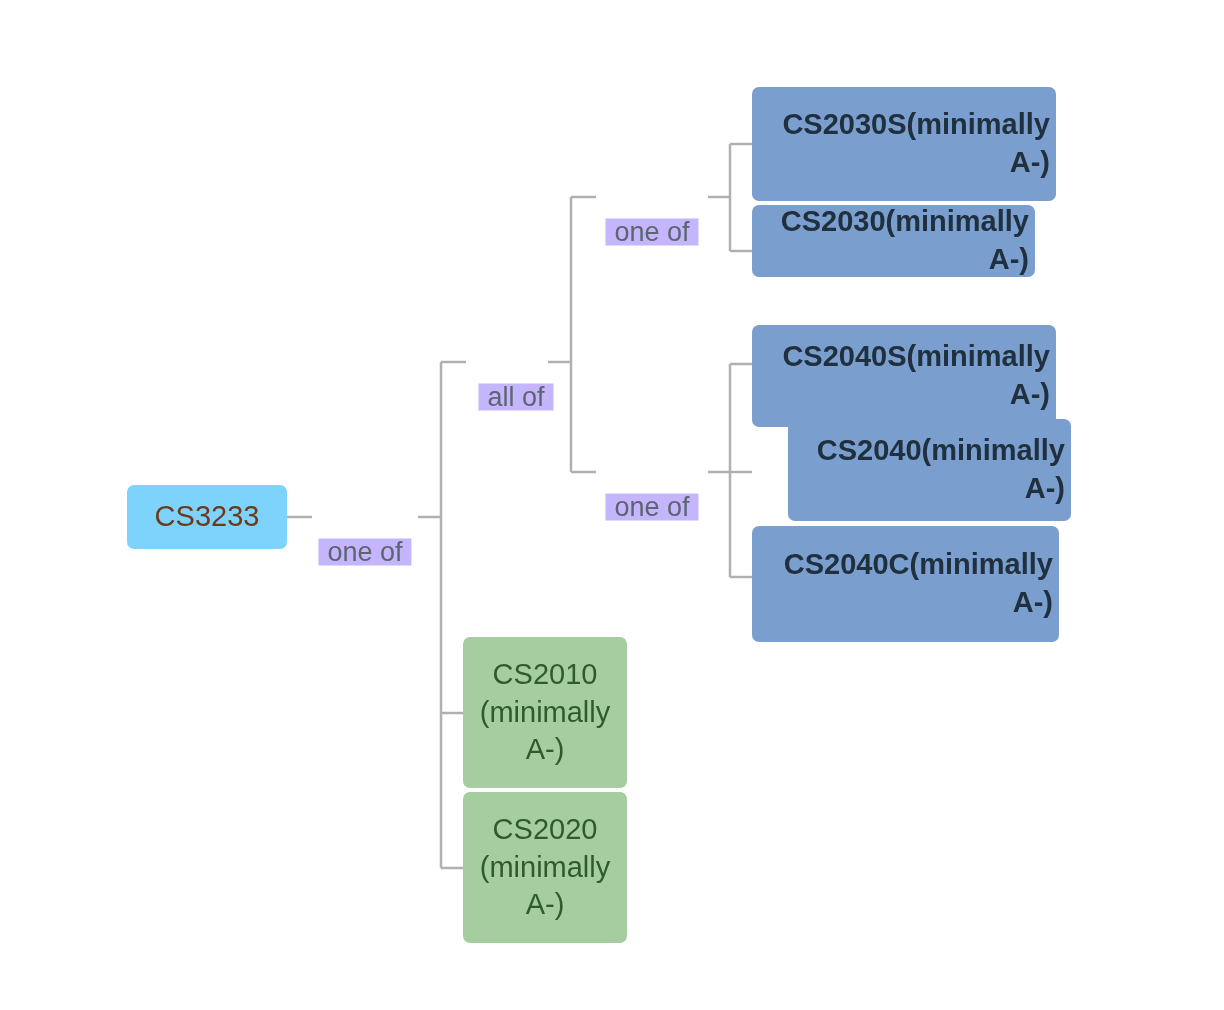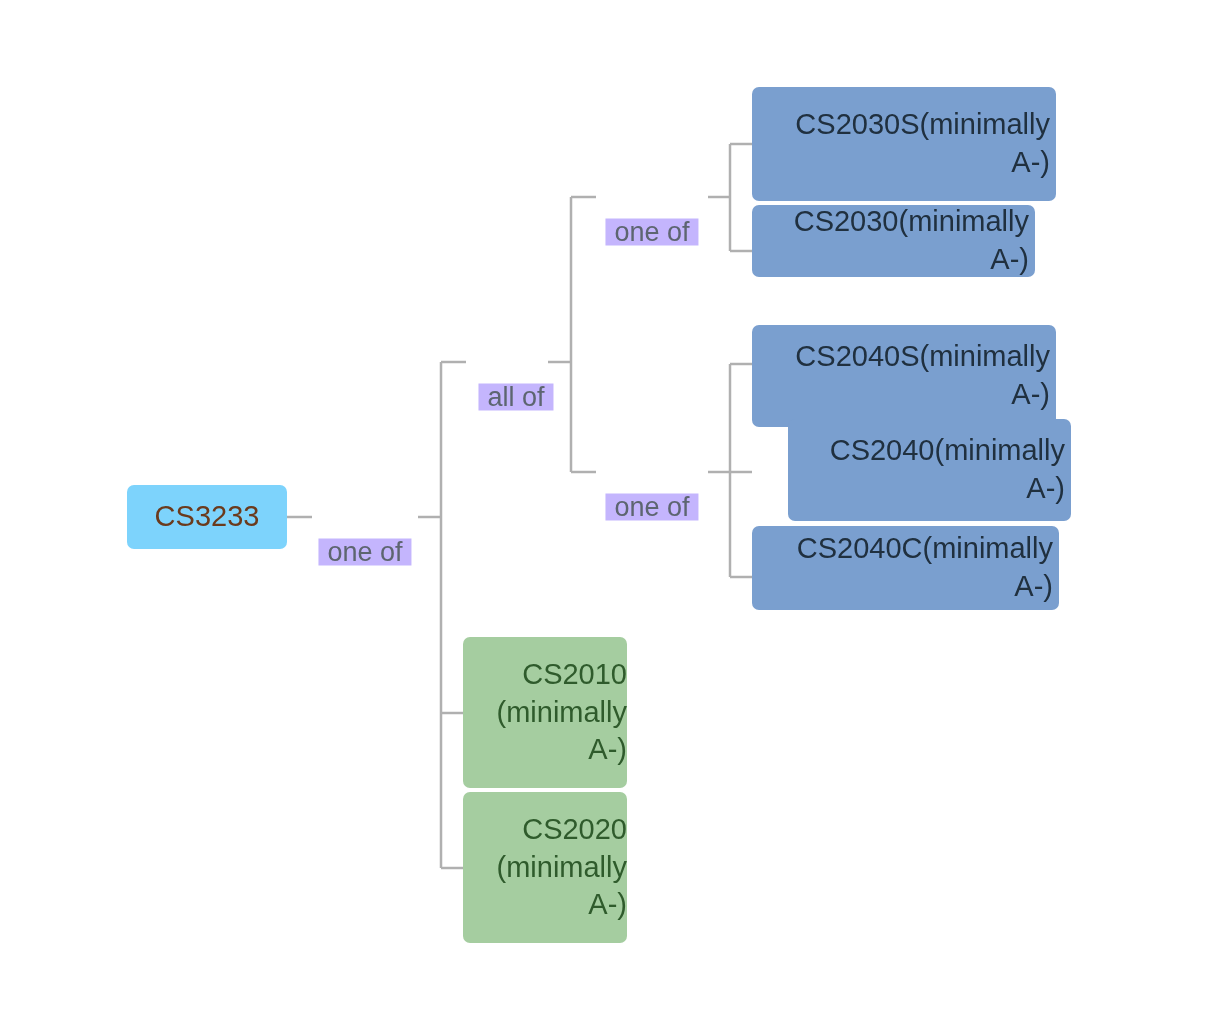--- a/index.html
+++ b/index.html
@@ -44,25 +44,26 @@
     color: #20303f;
     font-size: 29px;
     padding: 0 6px;
     text-align: right;
   }
   .node-green {
     background: #a5cda0;
     color: #2f5b2c;
     font-size: 29px;
     justify-content: center;
-    text-align: right;
+    text-align: center;
   }
   .node-blue .box-text {
     display: block;
     width: 100%;
+    font-weight: bold;
   }
   .node-green .box-text {
     display: block;
     width: 100%;
   }
   .edge-label {
     position: absolute;
     color: #5d6570;
     font-size: 27px;
     white-space: nowrap;
@@ -134,21 +135,21 @@
   </div>
 
   <div class="node-box node-blue" style="left:752px; top:313px; width:304px; height:102px;margin-top:12px;">
     <span class="box-text"><span>CS2040S</span><span>(minimally A-)</span></span>
   </div>
 
   <div class="node-box node-blue" style="left:788px; top:419px; width:283px; height:102px;">
     <span class="box-text"><span>CS2040</span><span>(minimally A-)</span></span>
   </div>
 
-  <div class="node-box node-blue" style="left:752px; top:526px; width:307px; height:84px;">
+  <div class="node-box node-blue" style="left:752px; top:526px; width:307px; height:116px;">
     <span class="box-text"><span>CS2040C</span><span>(minimally A-)</span></span>
   </div>
 
   <div class="node-box node-green" style="left:463px; top:637px; width:164px; height:151px;">
     <span class="box-text"><span>CS2010</span> <span>(minimally A-)</span></span>
   </div>
 
   <div class="node-box node-green" style="left:463px; top:792px; width:164px; height:151px;">
     <span class="box-text"><span>CS2020</span> <span>(minimally A-)</span></span>
   </div>

